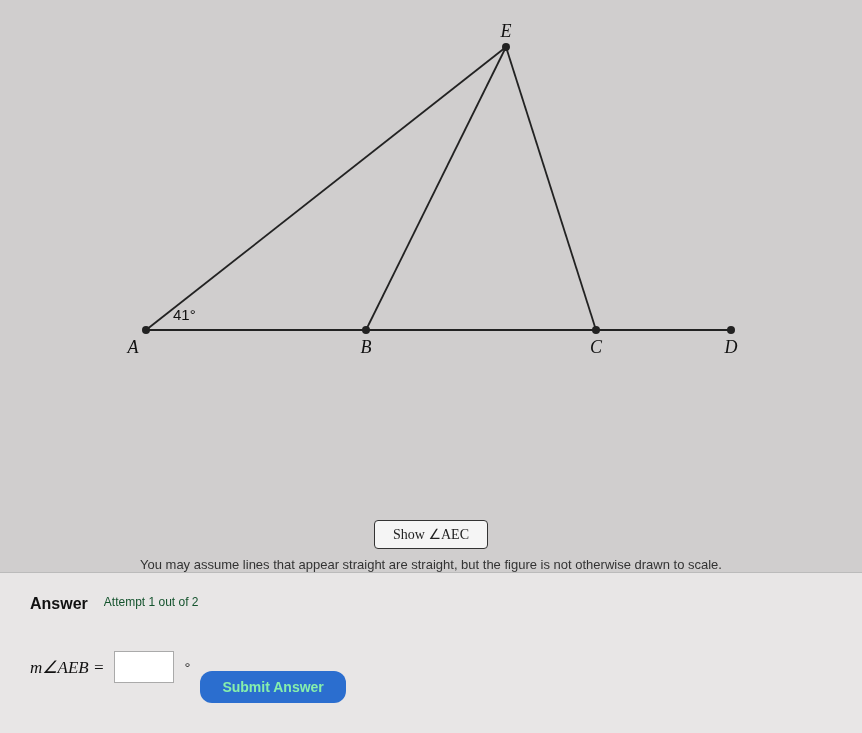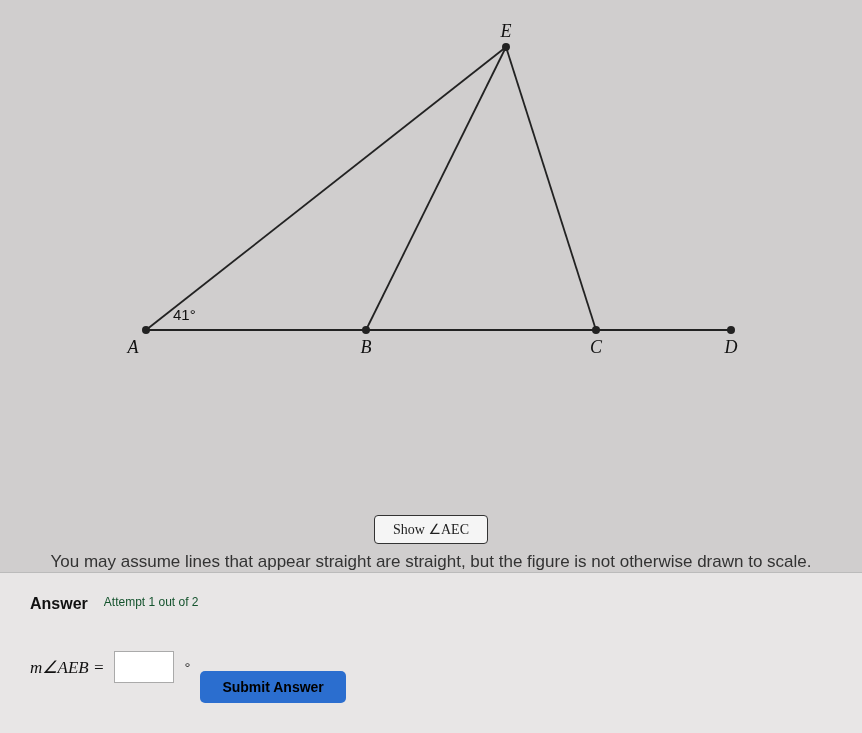--- a/index.html
+++ b/index.html
@@ -51,21 +51,21 @@
       padding: 5px 18px;
       font-family: Georgia, serif;
       font-size: 14px;
       cursor: pointer;
       border-radius: 4px;
       color: #222;
     }
 
     .note-text {
       font-family: Arial, sans-serif;
-      font-size: 17px;
+      font-size: 13px;
       color: #333;
       text-align: center;
       margin-top: 8px;
       padding: 0 40px;
     }
 
     .answer-panel {
       width: 100%;
       background-color: #e8e6e6;
       border-top: 1px solid #bbb;
@@ -116,28 +116,28 @@
     }
 
     .degree-symbol {
       font-family: Arial, sans-serif;
       font-size: 15px;
       color: #333;
     }
 
     .submit-btn {
       background-color: #2b6ecf;
-      color: #000000;
+      color: #86efac;
       border: none;
       padding: 8px 22px;
       font-family: Arial, sans-serif;
       font-size: 14px;
       font-weight: bold;
       cursor: pointer;
-      border-radius: 5px;
+      border-radius: 12px;
       margin-top: 40px;
     }
   </style>
 </head>
 <body>
 
 <div class="main-container">
   <div class="diagram-area">
     <svg class="diagram" viewBox="0 0 760 350">
 

